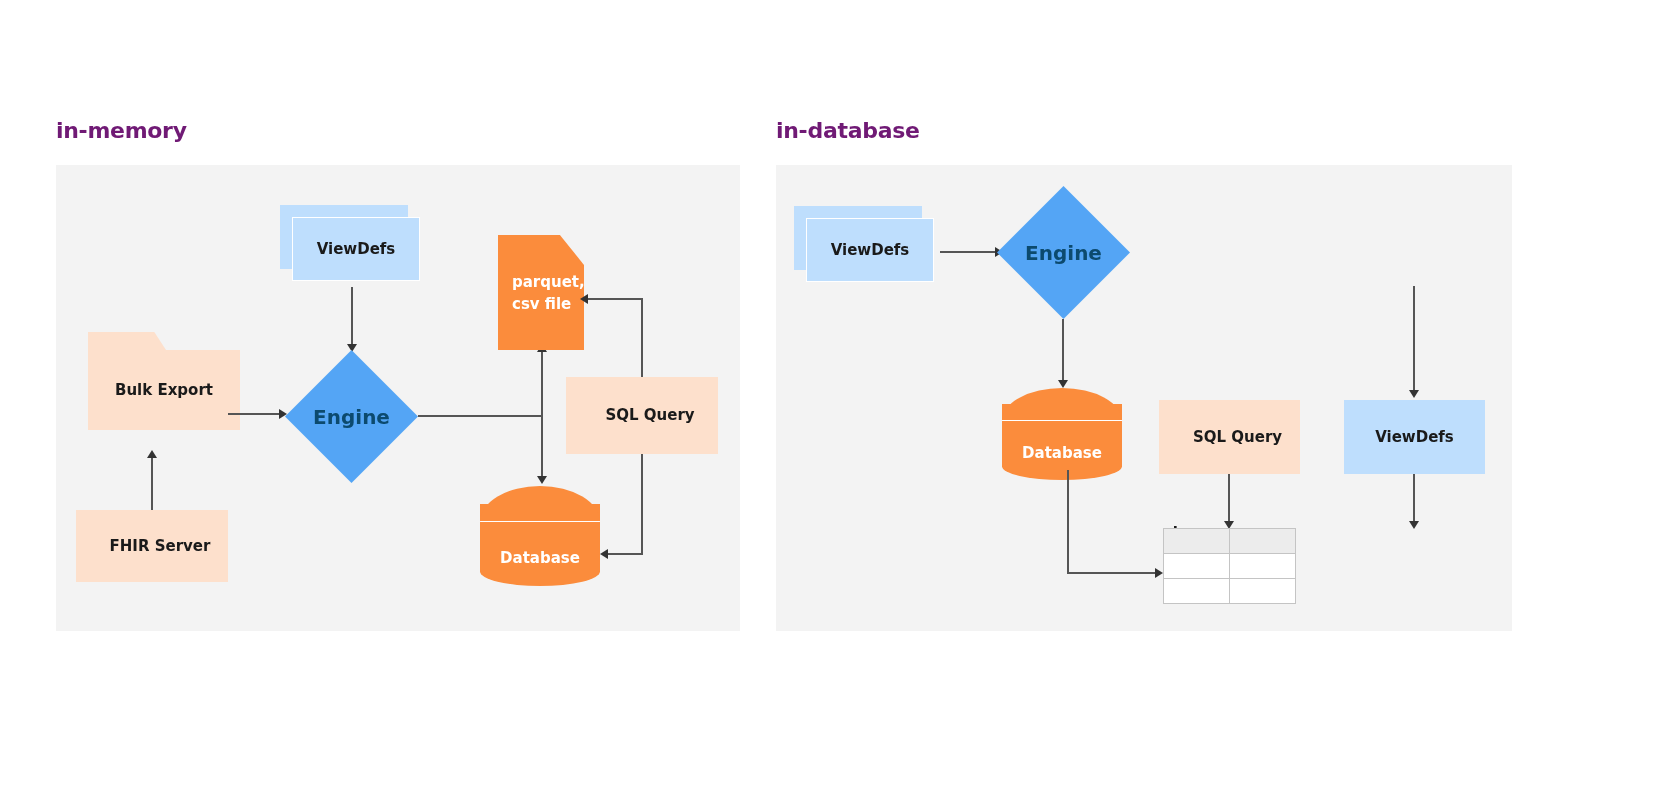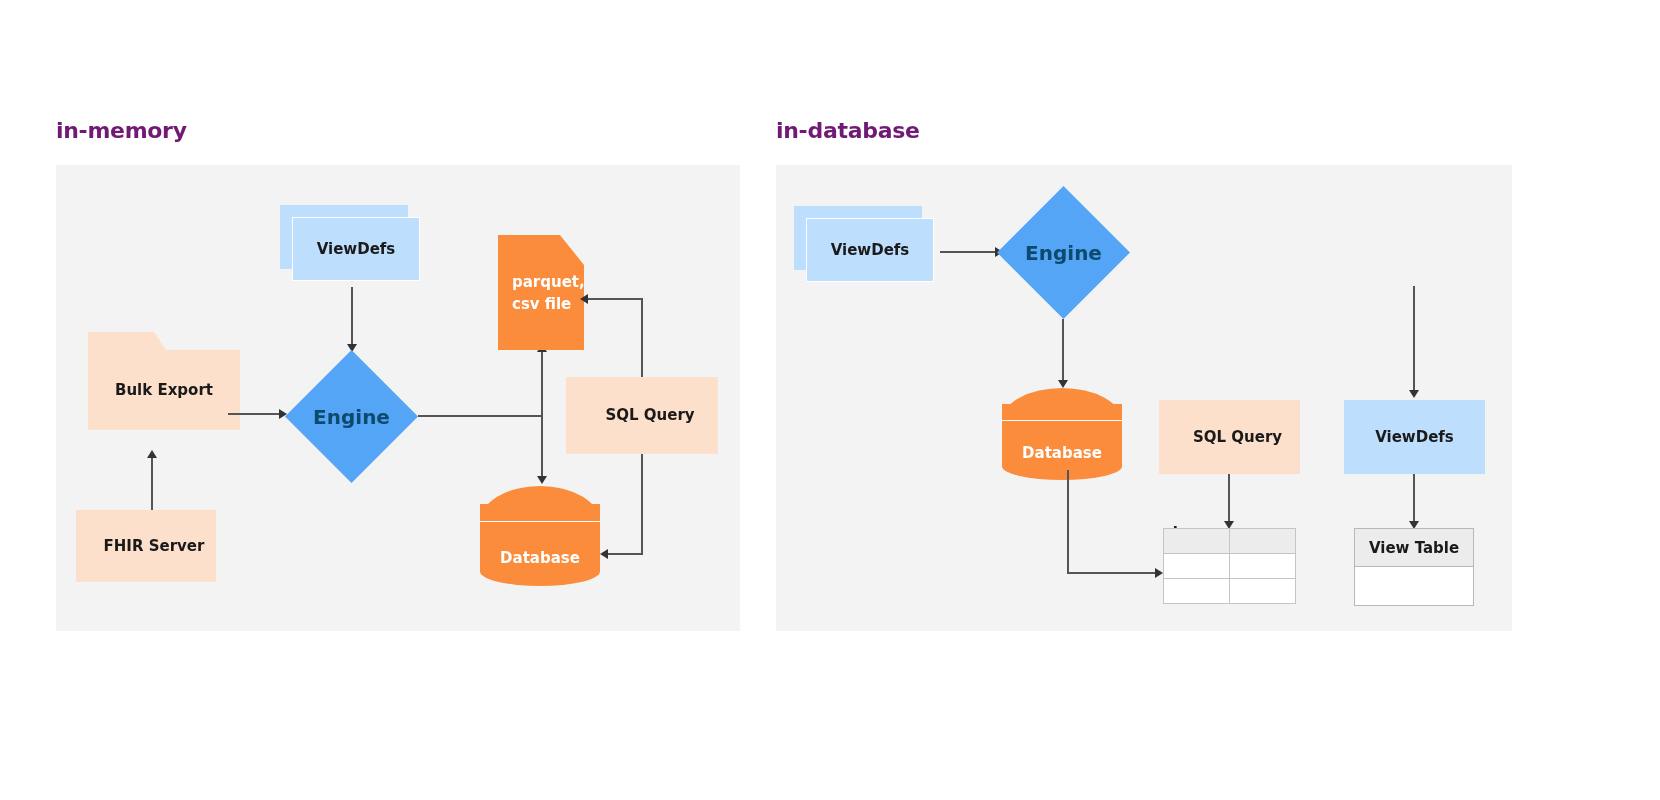--- a/index.html
+++ b/index.html
@@ -185,21 +185,21 @@
   </div>
 
   <div class="conn v" style="left:351px; top:287px; height:58px;"></div>
   <div class="arrow arrow-down" style="left:347px; top:344px;"></div>
 
   <div class="folder-wrap" style="left:76px; top:332px; width:152px; height:98px;margin-left:12px;">
     <div class="folder-tab"></div>
     <div class="folder-body">Bulk Export</div>
   </div>
 
-  <div class="node rect-peach" style="left:76px; top:510px; width:140px; height:72px;">FHIR Server</div>
+  <div class="node rect-peach" style="left:76px; top:510px; width:152px; height:72px;">FHIR Server</div>
 
   <div class="conn v" style="left:151px; top:458px; height:52px;"></div>
   <div class="arrow arrow-up" style="left:147px; top:450px;"></div>
 
   <div class="conn h" style="left:228px; top:413px; width:52px;"></div>
   <div class="arrow arrow-right" style="left:279px; top:409px;"></div>
 
   <div class="diamond-wrap" style="left:285px; top:350px; width:133px; height:133px;">
     <div class="diamond-shape"></div>
     <div class="diamond-label">Engine</div>
@@ -290,18 +290,14 @@
 
 
   <div class="conn v" style="left:1413px; top:286px; height:105px;"></div>
   <div class="arrow arrow-down" style="left:1409px; top:390px;"></div>
 
   <div class="node rect-blue" style="left:1344px; top:400px; width:141px; height:74px;">ViewDefs</div>
 
   <div class="conn v" style="left:1413px; top:474px; height:48px;"></div>
   <div class="arrow arrow-down" style="left:1409px; top:521px;"></div>
 
-  <div class="dbtable" style="left:1354px; top:528px; width:120px; height:78px;">
-    <div class="dbtable-head" style="height:38px;">View Table</div>
-    <div class="dbtable-body" style="height:38px;"></div>
-  </div>
 
 </div>
 
 </body></html>

